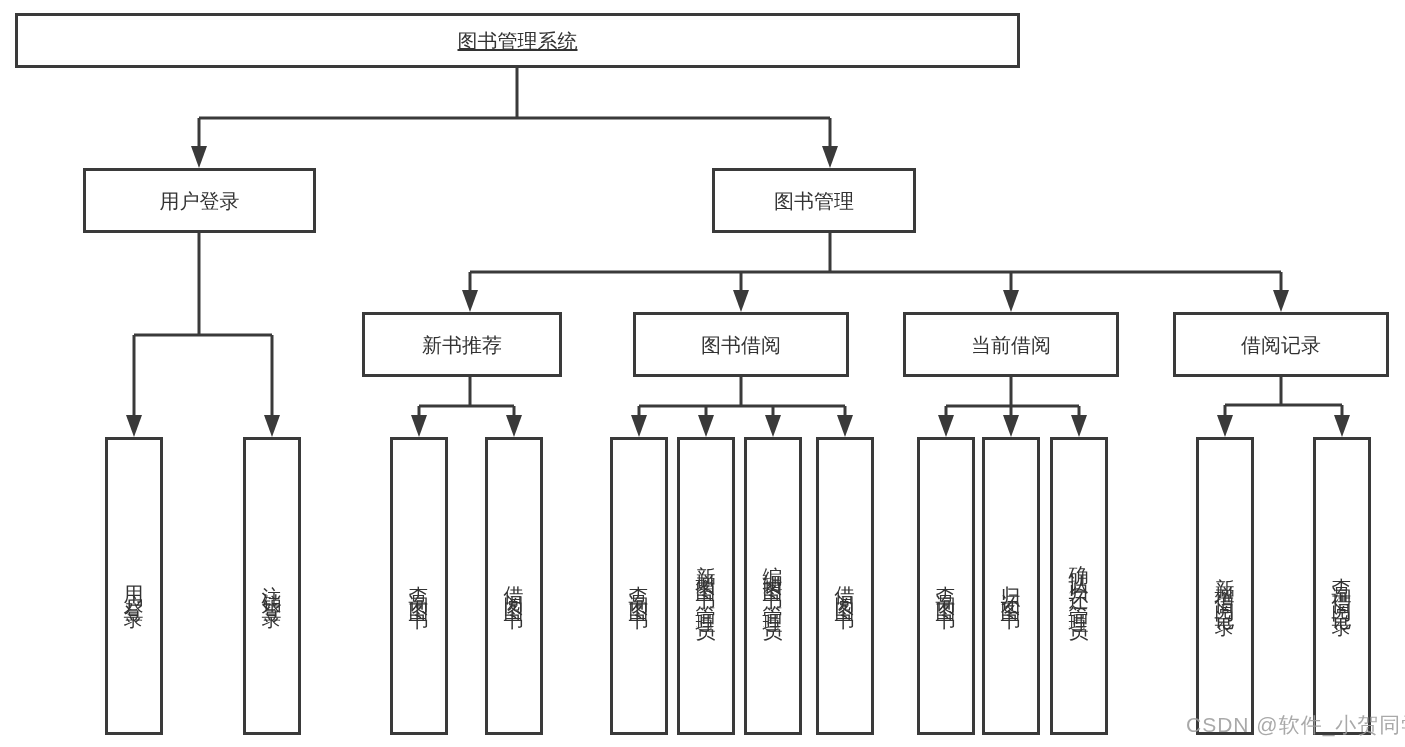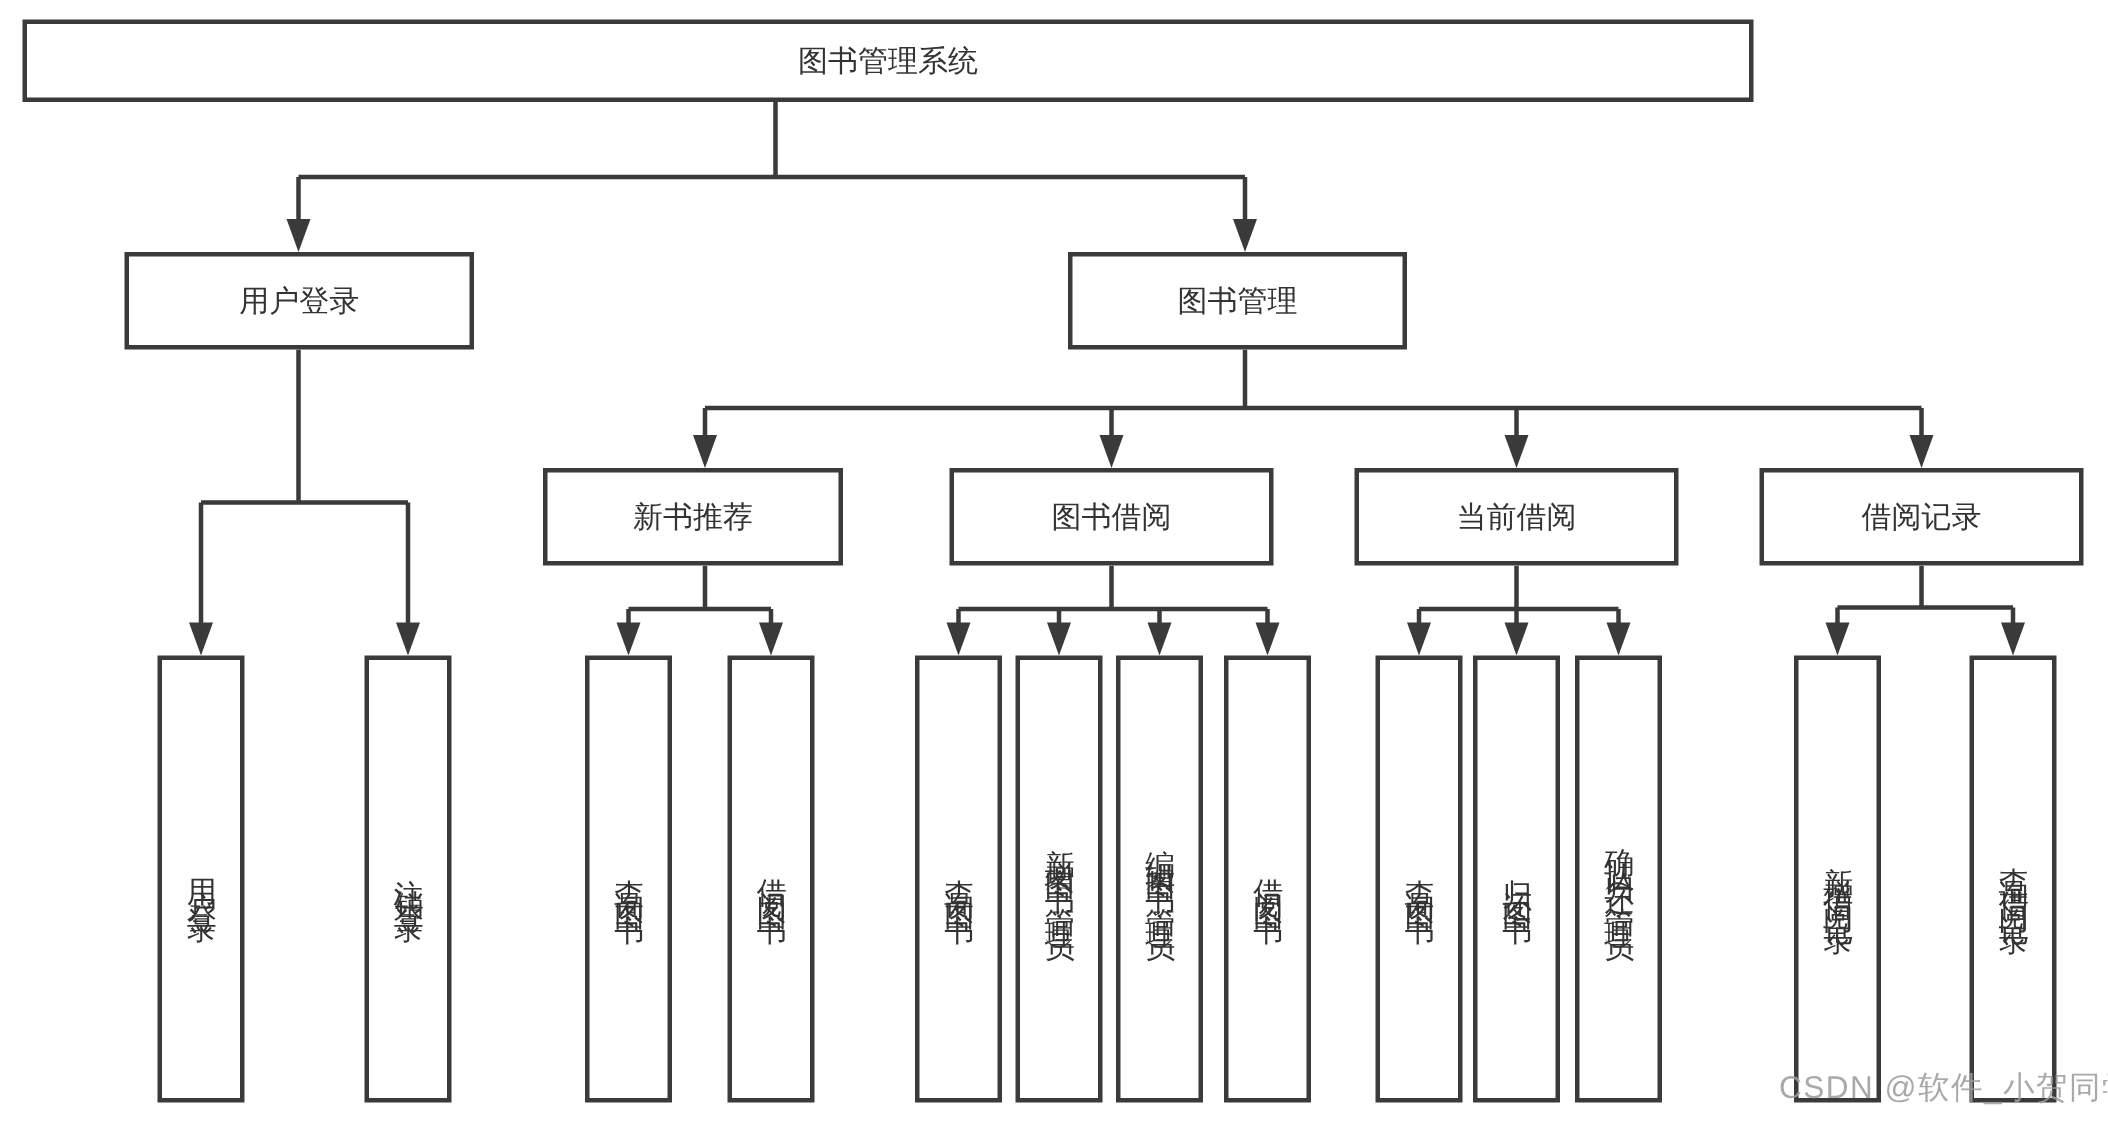--- a/index.html
+++ b/index.html
@@ -106,28 +106,28 @@
 
     <g>
       <path d="M1281 377 V405 M1225 405 H1342"></path>
       <path d="M1225 405 V417"></path>
         <polygon points="1225,437 1217,415 1233,415"></polygon>
       <path d="M1342 405 V417"></path>
         <polygon points="1342,437 1334,415 1350,415"></polygon>
     </g>
   </svg>
 
-  <div class="box" style="left:15px;top:13px;width:1154px;height:55px;">
+  <div class="box" style="left:15px;top:13px;width:1005px;height:55px;text-decoration:underline;">
     <span>图书管理系统</span>
   </div>
 
   <div class="box" style="left:83px;top:168px;width:233px;height:65px;">
     <span>用户登录</span>
   </div>
-  <div class="box" style="left:712px;top:168px;width:226px;height:65px;">
+  <div class="box" style="left:712px;top:168px;width:204px;height:65px;">
     <span>图书管理</span>
   </div>
 
   <div class="box" style="left:362px;top:312px;width:200px;height:65px;">
     <span>新书推荐</span>
   </div>
   <div class="box" style="left:633px;top:312px;width:216px;height:65px;">
     <span>图书借阅</span>
   </div>
   <div class="box" style="left:903px;top:312px;width:216px;height:65px;">

